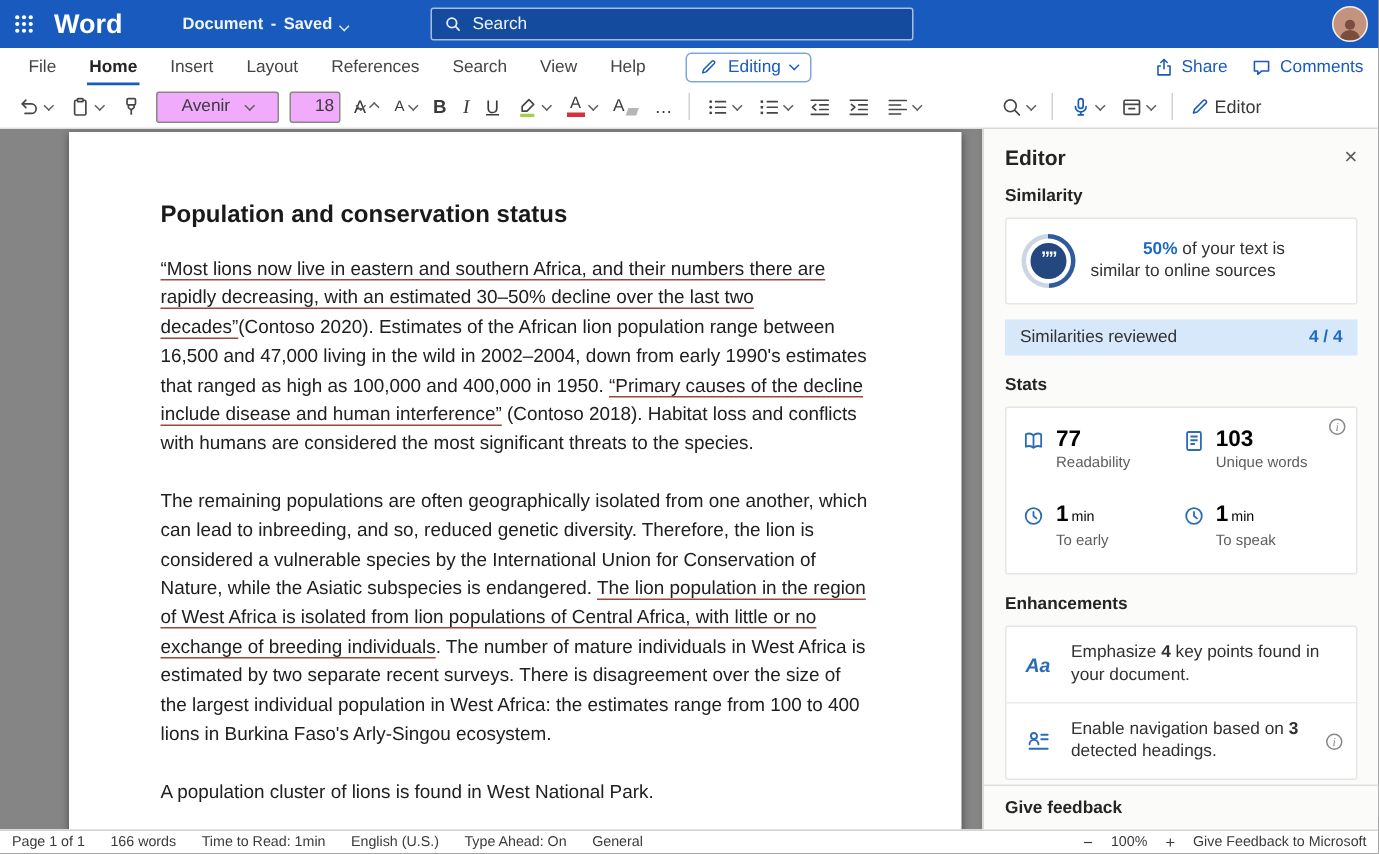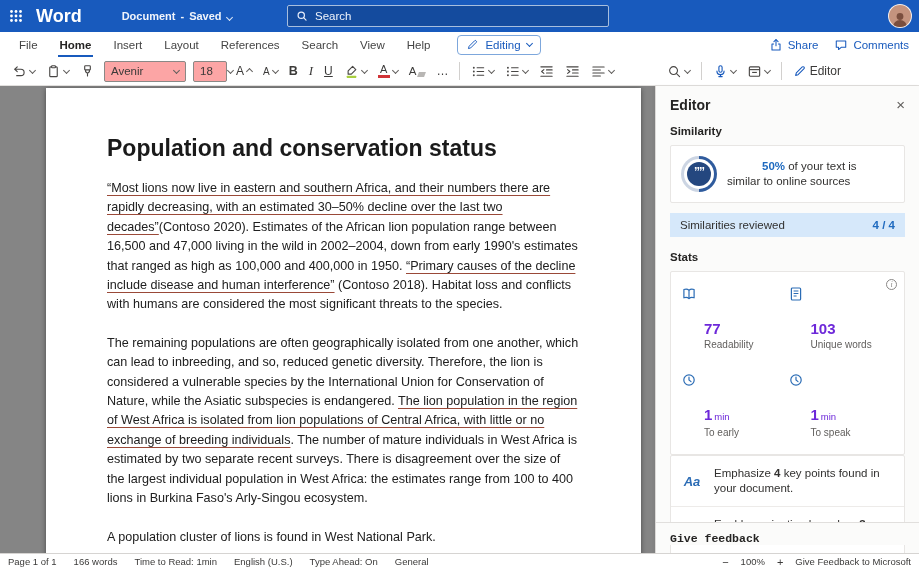--- a/index.html
+++ b/index.html
@@ -37,39 +37,39 @@
         padding:0 8px;display:flex;gap:6px;align-items:center;font-size:11.5px;cursor:pointer;}
   .tabs-right{margin-left:auto;display:flex;gap:16px;padding-right:10px;color:#185abd;align-items:center;}
   .tr-btn{display:flex;align-items:center;gap:5px;cursor:pointer;}
 
   
   .toolbar{position:absolute;top:57px;left:0;right:0;height:29px;background:#fff;
            border-bottom:1px solid #e1dfdd;display:flex;align-items:center;padding:0 10px;gap:7px;
            color:#3b3a39;font-size:12px;}
   .tbtn{display:flex;align-items:center;gap:3px;padding:2px 2px;border-radius:2px;cursor:pointer;}
   .combo{border:1px solid #8a8886;border-radius:2px;height:21px;display:flex;align-items:center;
-         padding:0 6px;justify-content:space-between;font-size:11.5px;background:#fca5a5;cursor:pointer;}
+         padding:0 16px;justify-content:space-between;font-size:11.5px;background:#f0abfc;cursor:pointer;}
   .combo.font{width:82px;}
   .combo.size{width:34px;gap:15px;}
   .vdiv{width:1px;height:18px;background:#d2d0ce;margin:0 2px;}
   .b-lbl{font-weight:700;font-size:12.5px;}
   .i-lbl{font-style:italic;font-family:"Liberation Serif",serif;font-size:13px;}
   .u-lbl{text-decoration:underline;font-size:12px;}
   .stack{display:flex;flex-direction:column;align-items:center;line-height:10px;}
   .stack .bar{width:12px;height:3px;margin-top:1px;}
   .bar.red{background:#d13438;}
   .eraser{width:7px;height:5px;background:#b8b6b4;transform:skewX(-20deg);margin-left:-1px;margin-top:7px;}
   .find-group{margin-left:auto;}
   .editor-btn{margin-right:66px;}
 
   
   .canvas{position:absolute;top:86px;left:0;width:655px;bottom:16px;background:#858585;overflow:hidden;}
   .page{position:absolute;left:46px;top:2px;width:595px;height:760px;background:#fff;
         box-shadow:0 1px 5px rgba(0,0,0,.45);padding:47px 61px 0;cursor:text;}
-  .page h1{font-size:23px;font-weight:700;color:#1a1a1a;margin:0 0 17px;letter-spacing:0;}
+  .page h1{font-size:16px;font-weight:700;color:#1a1a1a;margin:0 0 17px;letter-spacing:0;}
   .page p{margin:0 0 19px;font-size:12.6px;line-height:19.4px;color:#202020;}
   .sim{text-decoration:underline;text-decoration-color:#9a4938;text-decoration-thickness:1.2px;
        text-underline-offset:3px;cursor:pointer;}
 
   
   .panel{position:absolute;left:655px;right:0;top:86px;bottom:16px;background:#fbfbfa;
          border-left:1px solid #dcdad8;box-shadow:-1px 0 3px rgba(0,0,0,.06);
          padding:11px 14px;font-size:11.5px;color:#323130;}
   .panel-head{display:flex;justify-content:space-between;align-items:center;}
   .panel-title{font-size:14px;font-weight:700;color:#252423;}
@@ -84,33 +84,33 @@
   .badge-core{width:24px;height:24px;border-radius:50%;background:#24477f;color:#fff;
               display:flex;align-items:center;justify-content:center;font-size:12px;font-weight:700;
               letter-spacing:-1px;padding-bottom:4px;}
   .sim-text{line-height:15.5px;max-width:160px;}
   .pct{color:#1f6abf;font-weight:700;margin-left:35px;}
   .reviewed{margin-top:10px;background:#d6e8fa;padding:6px 10px;display:flex;
             justify-content:space-between;align-items:center;cursor:pointer;}
   .reviewed-value{color:#1f6abf;font-weight:700;}
   .stats-card{padding:14px 10px 16px;position:relative;display:grid;grid-template-columns:1fr 1fr;row-gap:22px;}
   .stat{display:flex;gap:7px;align-items:flex-start;}
-  .stat-num{font-size:15px;font-weight:700;color:#6d28d9;line-height:13px;margin-top:36px;}
+  .stat-num{font-size:15px;font-weight:700;color:#000000;line-height:13px;}
   .stat-unit{font-size:9.5px;font-weight:400;margin-left:2px;}
   .stat-label{font-size:10px;color:#605e5c;margin-top:4px;}
   .info{width:11px;height:11px;border:1px solid #8a8886;border-radius:50%;color:#8a8886;
         font-size:8px;font-family:"Liberation Serif",serif;font-style:italic;display:flex;
         align-items:center;justify-content:center;flex:none;cursor:pointer;}
   .info.abs{position:absolute;top:7px;right:7px;}
   .enh-row{display:flex;gap:10px;padding:10px 9px;align-items:center;cursor:pointer;}
   .enh-row + .enh-row{border-top:1px solid #edebe9;}
   .enh-icon{width:24px;flex:none;display:flex;justify-content:center;color:#2b6cb5;font-weight:700;font-size:13px;font-style:italic;}
   .enh-text{line-height:15px;max-width:170px;}
   .feedback{position:absolute;left:0;right:0;bottom:8px;border-top:1px solid #e1dfdd;
-            padding:9px 14px 0;font-weight:700;color:#252423;cursor:pointer;background:#fbfbfa;font-family:Liberation Mono, monospace;}
+            padding:9px 14px 0;font-weight:700;color:#252423;cursor:pointer;background:#fbfbfa;}
 
   
   .statusbar{position:absolute;left:0;right:0;bottom:0;height:16px;background:#fff;
              border-top:1px solid #d6d4d2;display:flex;align-items:center;font-size:9.5px;
              color:#3b3a39;padding:0 8px;gap:17px;white-space:nowrap;}
   .sb-right{margin-left:auto;display:flex;gap:12px;align-items:center;}
   .zoomctl{cursor:pointer;font-size:11px;line-height:10px;}
 </style>
 </head>
 <body>
@@ -398,20 +398,21 @@
           <circle cx="8" cy="8" r="5.2"></circle>
             <path d="M8 5.2V8l2 1.6"></path>
         </svg>
         <div>
           <div class="stat-num"><span>1</span><span class="stat-unit">min</span></div>
           <div class="stat-label">To speak</div>
         </div>
       </div>
     </div>
 
+    <div class="section-label">Enhancements</div>
     <div class="card">
       <div class="enh-row">
         <span class="enh-icon">Aa</span>
         <span class="enh-text"><span>Emphasize </span><b>4</b><span> key points found in your document.</span></span>
       </div>
       <div class="enh-row">
         <span class="enh-icon">
           <svg width="17" height="17" viewBox="0 0 16 16" fill="none" stroke="#2b6cb5" stroke-width="1.2" stroke-linecap="round" stroke-linejoin="round">
             <circle cx="5" cy="4.4" r="1.9"></circle>
               <path d="M2.2 9.6a2.8 2.8 0 0 1 5.6 0"></path>

